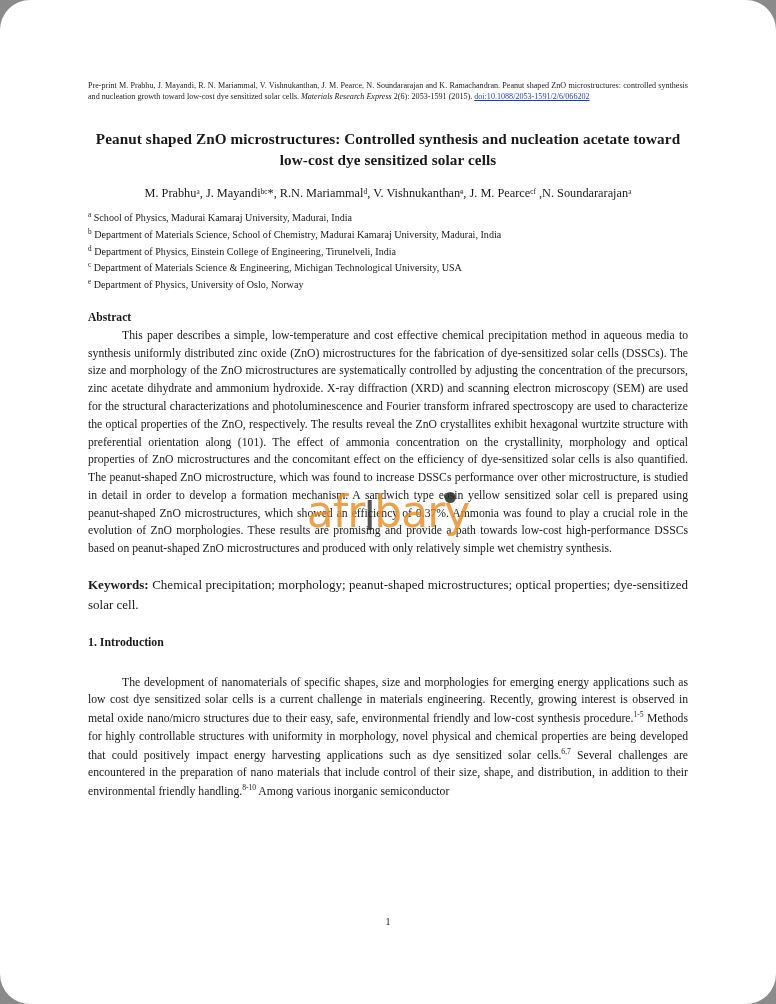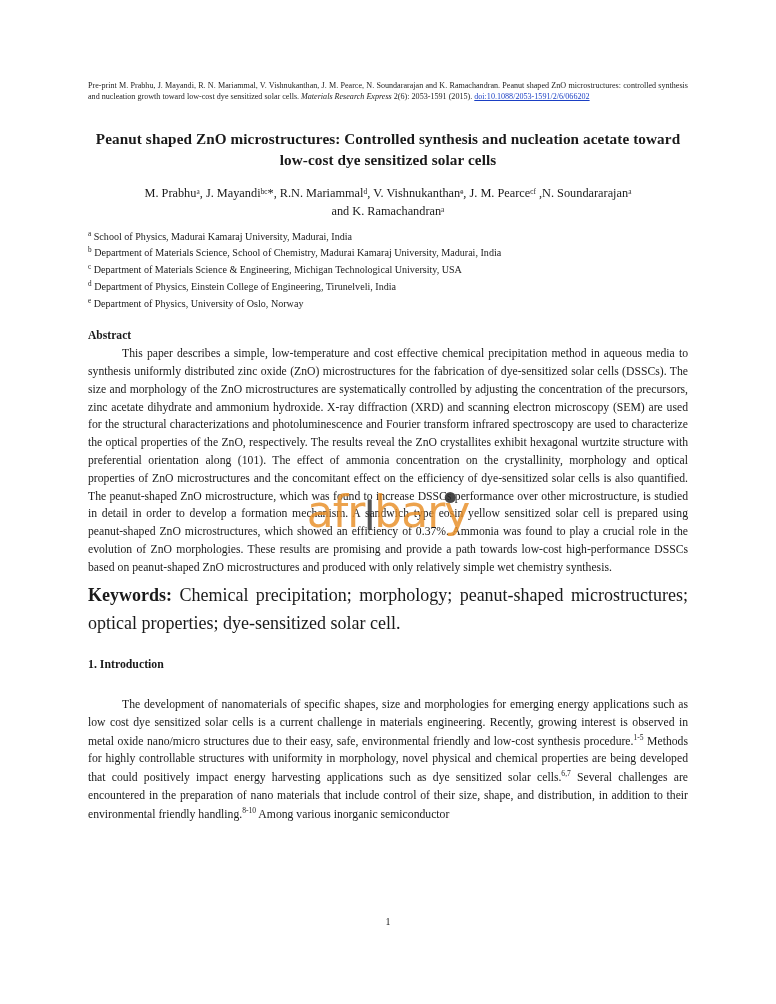--- a/index.html
+++ b/index.html
@@ -10,20 +10,21 @@
   .page {
     position: relative;
     width: 776px;
     height: 1004px;
     background: #ffffff;
     margin: 0 auto;
     overflow: hidden;
     font-family: "Liberation Serif", serif;
     color: #1a1a1a;
     box-sizing: border-box;
+    border-radius: 30px;
   }
   .content {
     position: absolute;
     left: 88px;
     top: 80px;
     width: 600px;
   }
   .preprint {
     font-size: 8.1px;
     line-height: 1.42;
@@ -62,24 +63,24 @@
     font-weight: bold;
     margin: 17px 0 3px 0;
   }
   .abstract-body {
     font-size: 11.7px;
     line-height: 1.52;
     text-align: justify;
     text-indent: 34px;
   }
   .keywords {
-    font-size: 18px;
+    font-size: 13px;
     line-height: 1.52;
     text-align: justify;
-    margin-top: 6px;
+    margin-top: 17px;
   }
   .keywords b { font-weight: bold; }
   .intro-head {
     font-size: 11.8px;
     font-weight: bold;
     margin: 20px 0 5px 0;
   }
   .intro-body {
     font-size: 11.7px;
     line-height: 1.52;
@@ -138,28 +139,27 @@
     <div class="preprint">
       <span>Pre-print M. Prabhu, J. Mayandi, R. N. Mariammal, V. Vishnukanthan, J. M. Pearce, N. Soundararajan and K. Ramachandran. Peanut shaped</span>
       <span>ZnO microstructures: controlled synthesis and nucleation growth toward low-cost dye sensitized solar cells. </span><i>Materials Research Express</i><span> 2(6):</span>
       <span>2053-1591 (2015). </span><a class="doi" href="#">doi:10.1088/2053-1591/2/6/066202</a>
     </div>
 
     <div class="title">Peanut shaped ZnO microstructures: Controlled synthesis and nucleation acetate toward low-cost dye sensitized solar cells</div>
 
     <div class="authors">
       <div>M. Prabhuᵃ, J. Mayandiᵇᶜ*, R.N. Mariammalᵈ, V. Vishnukanthanᵉ, J. M. Pearceᶜᶠ ,N. Soundararajanᵃ</div>
-      <div>and K. Ramachandranᵃ</div>
     </div>
 
     <div class="affils">
       <div><sup>a</sup> <span>School of Physics, Madurai Kamaraj University, Madurai, India</span></div>
       <div><sup>b</sup> <span>Department of Materials Science, School of Chemistry, Madurai Kamaraj University, Madurai, India</span></div>
+      <div><sup>d</sup> <span>Department of Physics, Einstein College of Engineering, Tirunelveli, India</span></div>
       <div><sup>c</sup> <span>Department of Materials Science &amp; Engineering, Michigan Technological University, USA</span></div>
-      <div><sup>d</sup> <span>Department of Physics, Einstein College of Engineering, Tirunelveli, India</span></div>
       <div><sup>e</sup> <span>Department of Physics, University of Oslo, Norway</span></div>
     </div>
 
     <div class="sec-head">Abstract</div>
     <div class="abstract-body">This paper describes a simple, low-temperature and cost effective chemical precipitation method in aqueous media to synthesis uniformly distributed zinc oxide (ZnO) microstructures for the fabrication of dye-sensitized solar cells (DSSCs). The size and morphology of the ZnO microstructures are systematically controlled by adjusting the concentration of the precursors, zinc acetate dihydrate and ammonium hydroxide. X-ray diffraction (XRD) and scanning electron microscopy (SEM) are used for the structural characterizations and photoluminescence and Fourier transform infrared spectroscopy are used to characterize the optical properties of the ZnO, respectively. The results reveal the ZnO crystallites exhibit hexagonal wurtzite structure with preferential orientation along (101). The effect of ammonia concentration on the crystallinity, morphology and optical properties of ZnO microstructures and the concomitant effect on the efficiency of dye-sensitized solar cells is also quantified. The peanut-shaped ZnO microstructure, which was found to increase DSSCs performance over other microstructure, is studied in detail in order to develop a formation mechanism. A sandwich type eosin yellow sensitized solar cell is prepared using peanut-shaped ZnO microstructures, which showed an efficiency of 0.37%. Ammonia was found to play a crucial role in the evolution of ZnO morphologies. These results are promising and provide a path towards low-cost high-performance DSSCs based on peanut-shaped ZnO microstructures and produced with only relatively simple wet chemistry synthesis.</div>
 
     <div class="keywords">
       <b>Keywords:</b><span> Chemical precipitation; morphology; peanut-shaped microstructures; optical properties; dye-sensitized solar cell.</span>
     </div>
 

